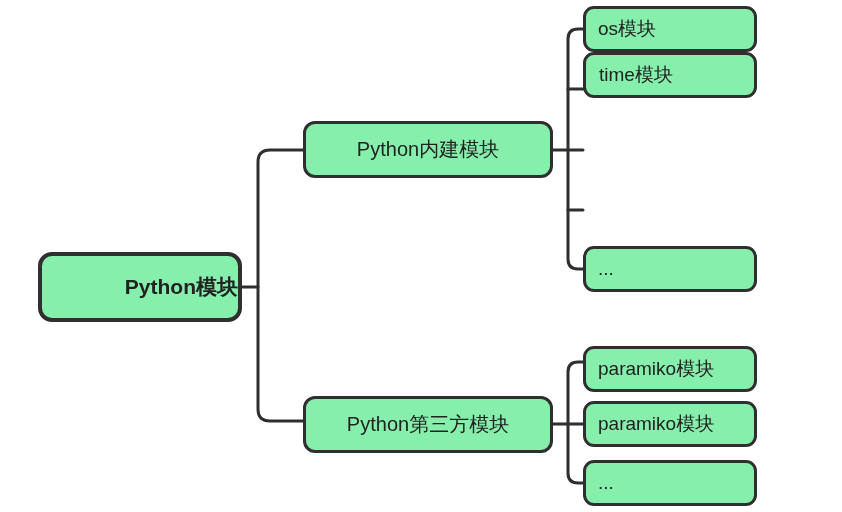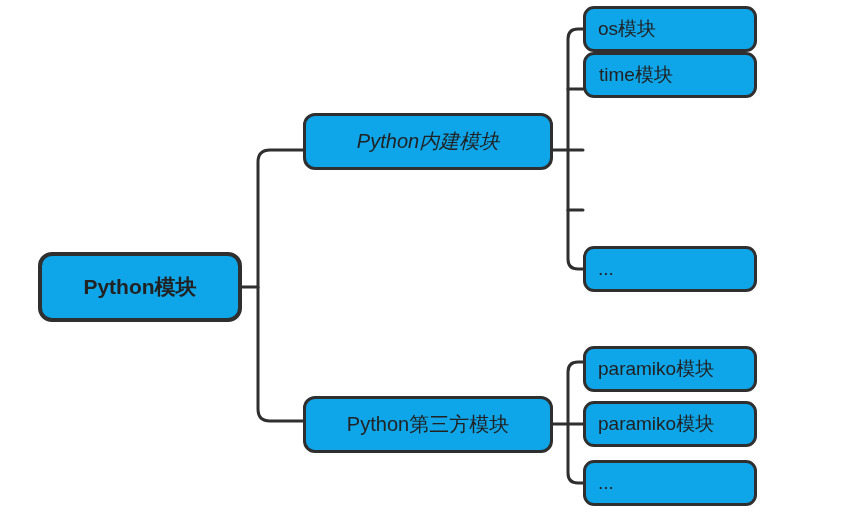--- a/index.html
+++ b/index.html
@@ -3,36 +3,36 @@
 <meta charset="utf-8">
 <style>
   html,body{margin:0;padding:0;background:#ffffff;}
   .canvas{
     position:relative;width:842px;height:512px;background:#ffffff;
     font-family:"Liberation Sans","DejaVu Sans",sans-serif;color:#222222;
     overflow:hidden;
   }
   .connectors{position:absolute;left:0;top:0;width:842px;height:512px;}
   .node{
-    position:absolute;box-sizing:border-box;background:#0ea5e9;
+    position:absolute;box-sizing:border-box;background:#86efac;
     border:3px solid #2f2f2f;border-radius:11px;
     display:flex;align-items:center;
   }
   .node .label{white-space:nowrap;}
   .root{
     left:38px;top:252px;width:204px;height:70px;
     border-width:4px;border-radius:14px;
-    justify-content:center;font-weight:bold;font-size:21px;
+    justify-content:flex-end;font-weight:bold;font-size:21px;
   }
   .branch{
     left:303px;width:250px;height:57px;
     border-width:3.5px;border-radius:12px;
     justify-content:center;font-size:20px;
   }
-  .branch.b1{top:113px;font-style:italic;}
+  .branch.b1{top:121px;}
   .branch.b2{top:396px;}
   .leaf{
     left:583px;width:174px;height:46px;
     padding-left:12px;font-size:19px;
   }
   .leaf.l1{top:6px;}
   .leaf.l2{top:52px;padding-left:13px;}
   .leaf.l3{top:127px;}
   .leaf.l4{top:187px;}
   .leaf.l5{top:246px;}

